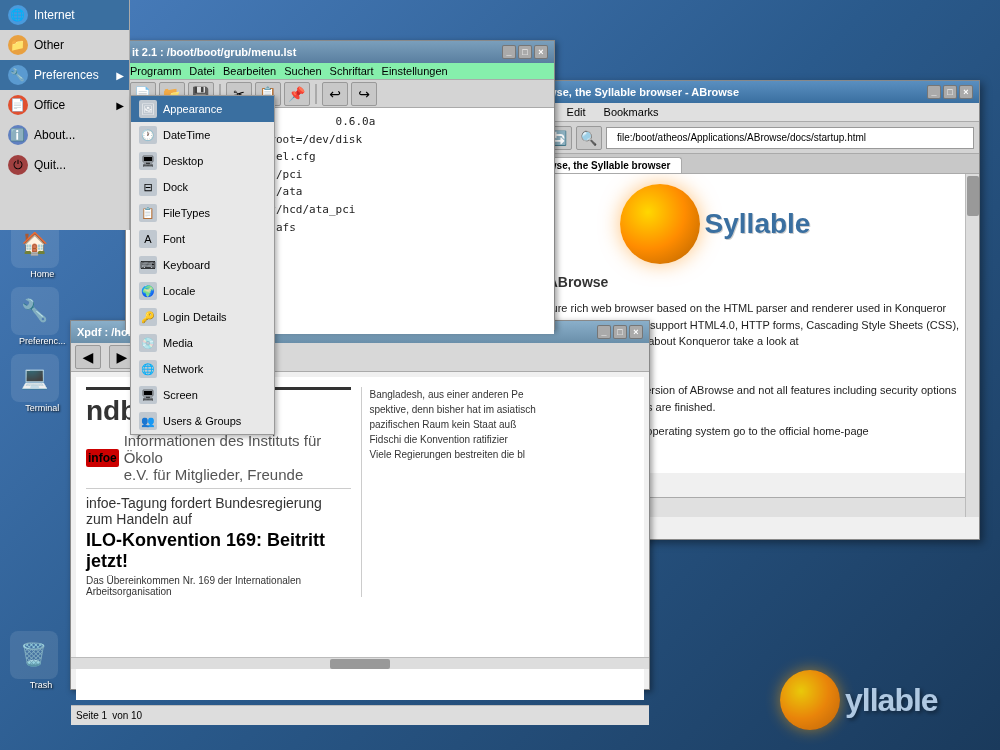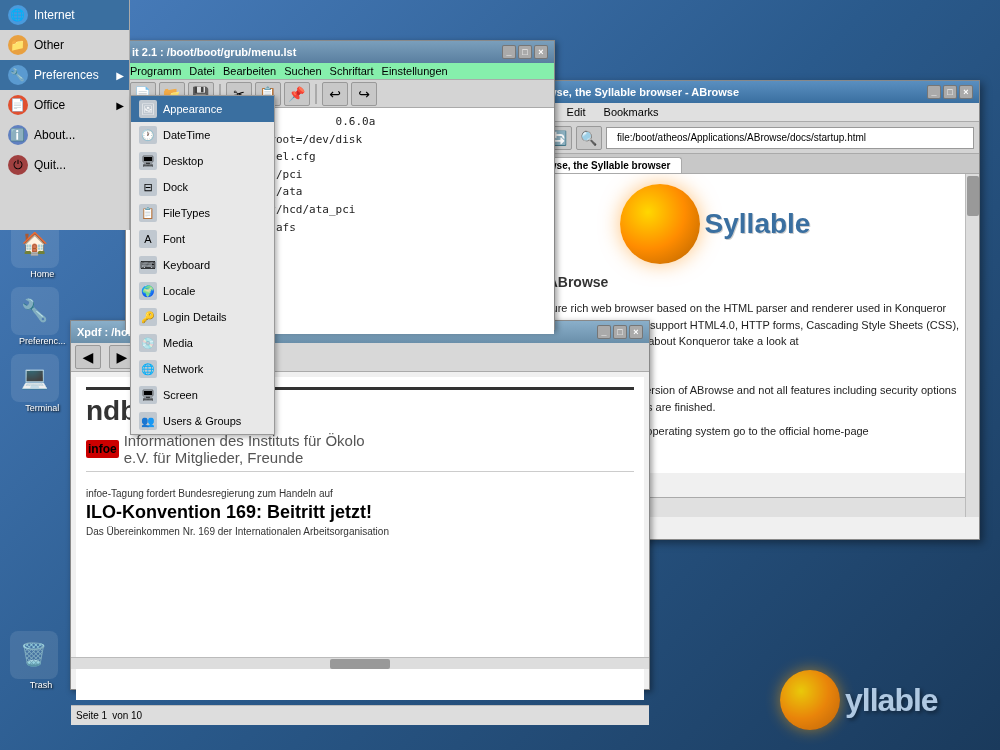--- a/index.html
+++ b/index.html
@@ -542,23 +542,26 @@
       <span>Anwendungen</span>
     </div>
     <div class="pdf-inner">
       <div style="display:flex;gap:10px;">
         <div style="flex:1;">
           <div style="font-size:28px;font-weight:bold;color:#333;border-top:3px solid #333;padding-top:5px;">ndbrief 2</div>
           <div style="display:flex;align-items:center;gap:5px;margin:5px 0;">
             <div style="background:#cc0000;color:#000000;padding:2px 2px;font-weight:bold;font-size:12px;border-radius:2px;">infoe</div>
             <span style="font-size:15px;color:#555;">Informationen des Instituts für Ökolo<br>e.V. für Mitglieder, Freunde</span>
           </div>
-          <div style="font-size:10px;color:#333;border-top:1px solid #ccc;padding-top:16px;">infoe-Tagung fordert Bundesregierung zum Handeln auf</div>
+          <div style="font-size:14px;color:#333;border-top:1px solid #ccc;padding-top:6px;">infoe-Tagung fordert Bundesregierung zum Handeln auf</div>
           <div style="font-size:18px;font-weight:bold;margin:3px 0;">ILO-Konvention 169: Beitritt jetzt!</div>
           <div style="font-size:10px;color:#333;">Das Übereinkommen Nr. 169 der Internationalen Arbeitsorganisation</div>
+        </div>
+        <div style="flex:1;border-left:1px solid #ccc;padding-left:8px;">
+          <div style="font-size:10px;color:#333;line-height:1.5;">Bangladesh, aus einer anderen Pe<br>spektive, denn bisher hat im asiatisch<br>pazifischen Raum kein Staat auß<br>Fidschi die Konvention ratifizier<br>Viele Regierungen bestreiten die bl</div>
         </div>
       </div>
     </div>
     <div class="pdf-statusbar">
       <span>Seite 1</span>
       <span style="margin-left:5px;">von 10</span>
     </div>
 
     <div style="position:absolute;bottom:20px;left:0;right:0;height:12px;background:#ddd;border-top:1px solid #bbb;">
       <div style="width:60px;height:10px;background:#999;border-radius:2px;margin:1px auto;"></div>

